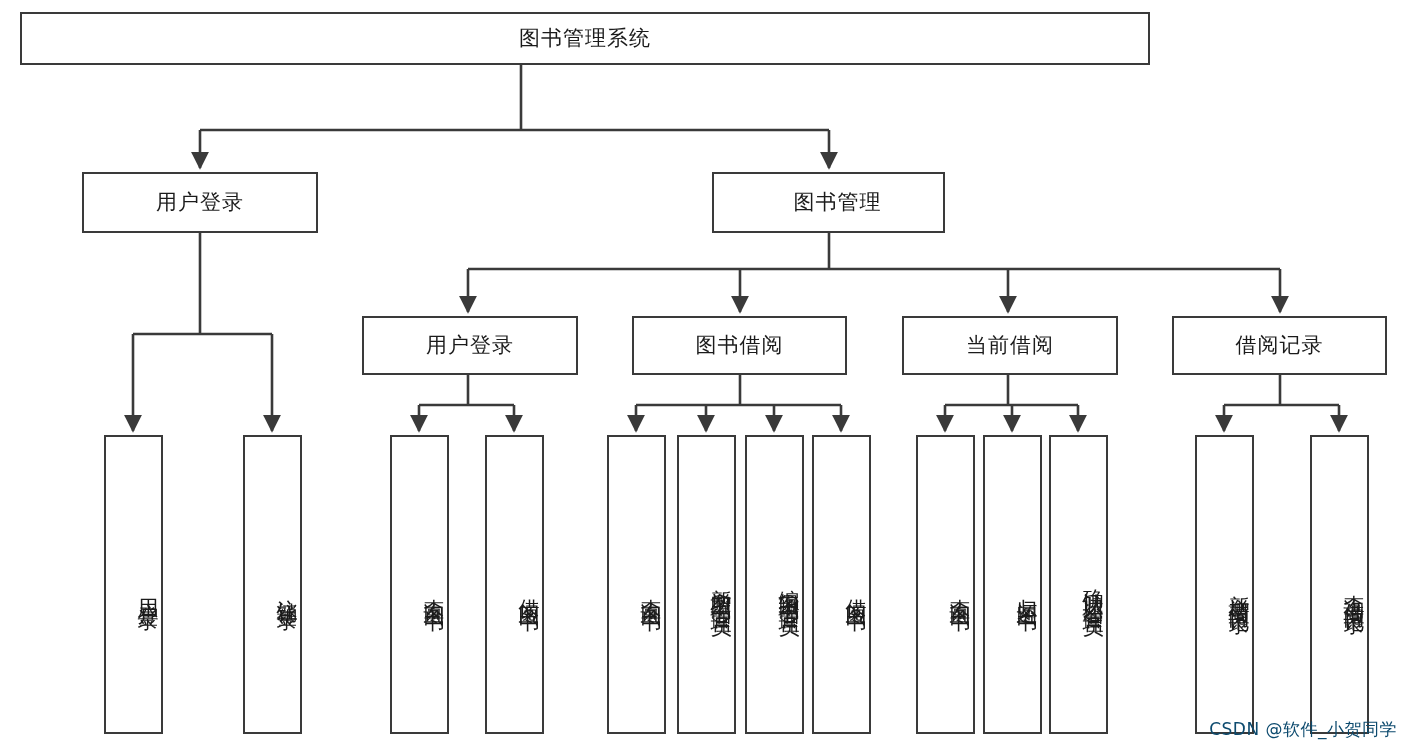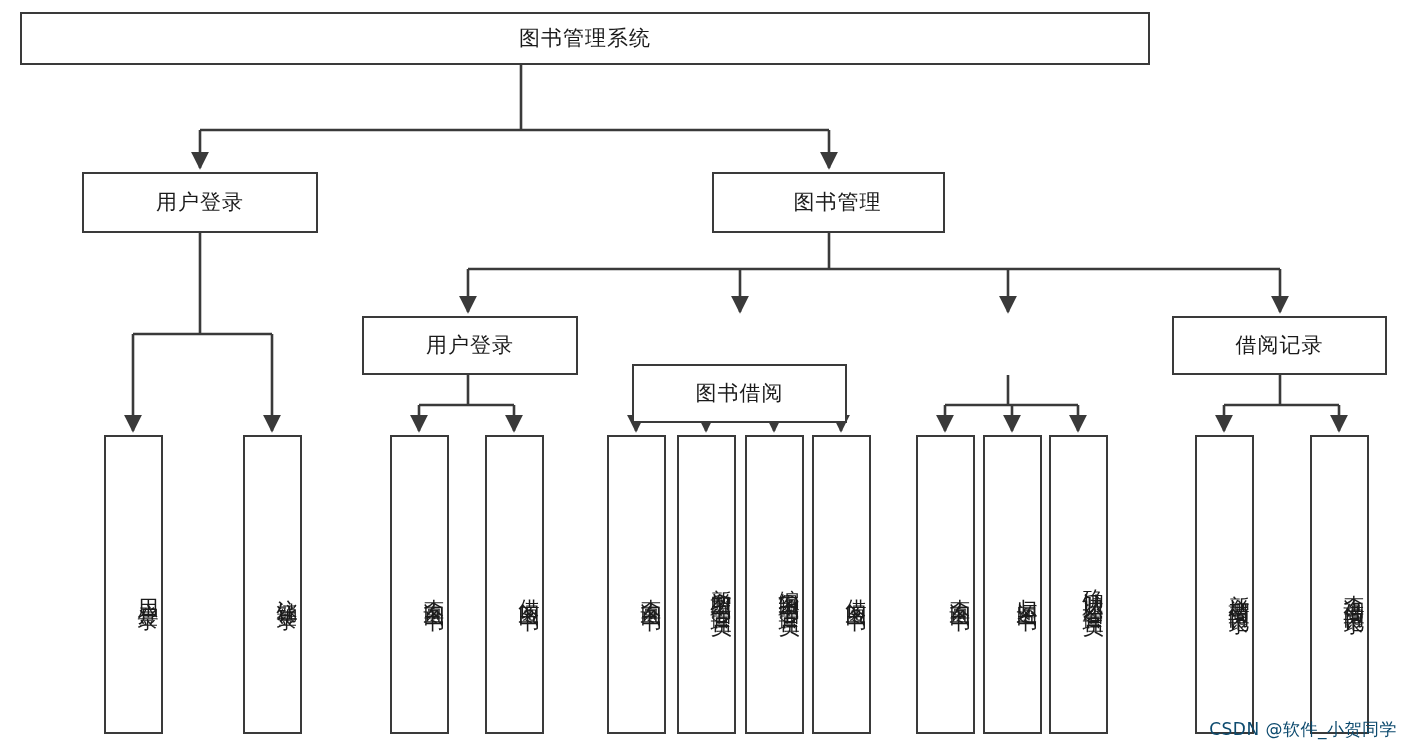--- a/index.html
+++ b/index.html
@@ -123,22 +123,25 @@
   <div class="node horiz" style="left:82px;top:172px;width:236px;height:61px;">
     <span>用户登录</span>
   </div>
   <div class="node horiz" style="left:712px;top:172px;width:233px;height:61px;padding-left:18px;">
     <span>图书管理</span>
   </div>
 
   <div class="node horiz" style="left:362px;top:316px;width:216px;height:59px;">
     <span>用户登录</span>
   </div>
-  <div class="node horiz" style="left:632px;top:316px;width:215px;height:59px;margin-top:48px;">
+  <div class="node horiz" style="left:632px;top:316px;width:215px;height:59px;">
     <span>图书借阅</span>
+  </div>
+  <div class="node horiz" style="left:902px;top:316px;width:216px;height:59px;">
+    <span>当前借阅</span>
   </div>
   <div class="node horiz" style="left:1172px;top:316px;width:215px;height:59px;justify-content:center;">
     <span>借阅记录</span>
   </div>
 
   <div class="node vert" style="left:104px;top:435px;width:59px;height:299px;">
     <span>用户登录</span>
   </div>
   <div class="node vert" style="left:243px;top:435px;width:59px;height:299px;">
     <span>注销登录</span>

